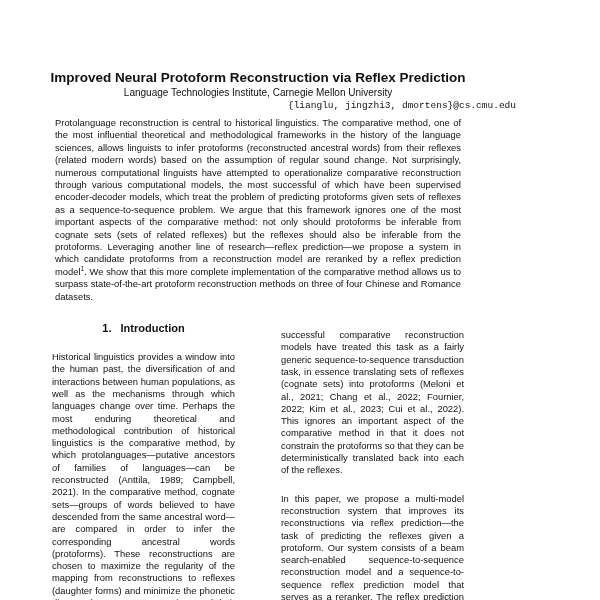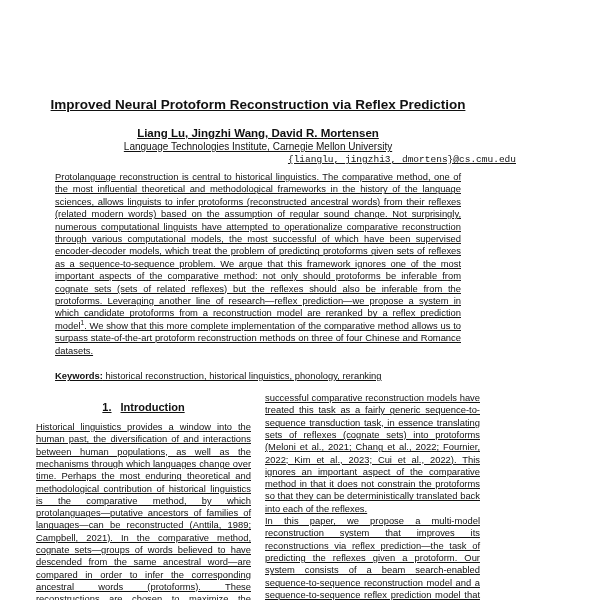--- a/index.html
+++ b/index.html
@@ -13,23 +13,22 @@
     background: #ffffff;
     color: #111111;
     font-family: "Liberation Sans", "DejaVu Sans", sans-serif;
     -webkit-font-smoothing: antialiased;
   }
   .page {
     position: relative;
     width: 516px;
     height: 600px;
     box-sizing: border-box;
-    padding-top: 96px;
+    padding-top: 69px;
     overflow: hidden;
-    text-decoration: underline;
   }
   .paper-title {
     text-align: center;
     font-weight: bold;
     font-size: 13.5px;
     line-height: 17px;
     margin: 0 40px;
   }
   .authors {
     text-align: center;
@@ -91,40 +90,38 @@
     text-align: center;
     font-weight: bold;
     font-size: 11px;
     line-height: 13px;
     margin: 9px 0 7px 0;
   }
   .section-heading .sec-num {
     margin-right: 9px;
   }
   .col p {
-    margin: 0;
+    margin: 16px;
   }
 </style>
 </head>
 <body style="background: rgb(255, 255, 255); color: rgb(17, 17, 17);">
 
 <div class="page">
 
   <div class="paper-title">Improved Neural Protoform Reconstruction via Reflex Prediction</div>
 
-  <div class="authors">Liang Lu, Jingzhi Wang, David R. Mortensen</div>
 
   <div class="affiliation">Language Technologies Institute, Carnegie Mellon University</div>
 
   <div class="email">{lianglu, jingzhi3, dmortens}@cs.cmu.edu</div>
 
 
   <div class="abstract-body"><span>Protolanguage reconstruction is central to historical linguistics. The comparative method, one of the most influential theoretical and methodological frameworks in the history of the language sciences, allows linguists to infer protoforms (reconstructed ancestral words) from their reflexes (related modern words) based on the assumption of regular sound change. Not surprisingly, numerous computational linguists have attempted to operationalize comparative reconstruction through various computational models, the most successful of which have been supervised encoder-decoder models, which treat the problem of predicting protoforms given sets of reflexes as a sequence-to-sequence problem. We argue that this framework ignores one of the most important aspects of the comparative method: not only should protoforms be inferable from cognate sets (sets of related reflexes) but the reflexes should also be inferable from the protoforms. Leveraging another line of research—reflex prediction—we propose a system in which candidate protoforms from a reconstruction model are reranked by a reflex prediction model</span><sup>1</sup><span>. We show that this more complete implementation of the comparative method allows us to surpass state-of-the-art protoform reconstruction methods on three of four Chinese and Romance datasets.</span></div>
 
-  <div class="keywords"><span class="kw-label">Keywords:</span><span> historical reconstruction, historical linguistics, phonology, reranking</span></div>
 
   <div class="columns">
 
     <div class="col">
       <div class="section-heading"><span class="sec-num">1.</span><span>Introduction</span></div>
       <p>Historical linguistics provides a window into the human past, the diversification of and interactions between human populations, as well as the mechanisms through which languages change over time. Perhaps the most enduring theoretical and methodological contribution of historical linguistics is the comparative method, by which protolanguages—putative ancestors of families of languages—can be reconstructed (Anttila, 1989; Campbell, 2021). In the comparative method, cognate sets—groups of words believed to have descended from the same ancestral word—are compared in order to infer the corresponding ancestral words (protoforms). These reconstructions are chosen to maximize the regularity of the mapping from reconstructions to reflexes (daughter forms) and minimize the phonetic distance between reconstructions and their reflexes. The assumption is that the historical changes that affect the sounds in words are largely regular such that</p>
     </div>
 
     <div class="col">
       <p>successful comparative reconstruction models have treated this task as a fairly generic sequence-to-sequence transduction task, in essence translating sets of reflexes (cognate sets) into protoforms (Meloni et al., 2021; Chang et al., 2022; Fournier, 2022; Kim et al., 2023; Cui et al., 2022). This ignores an important aspect of the comparative method in that it does not constrain the protoforms so that they can be deterministically translated back into each of the reflexes.</p>

